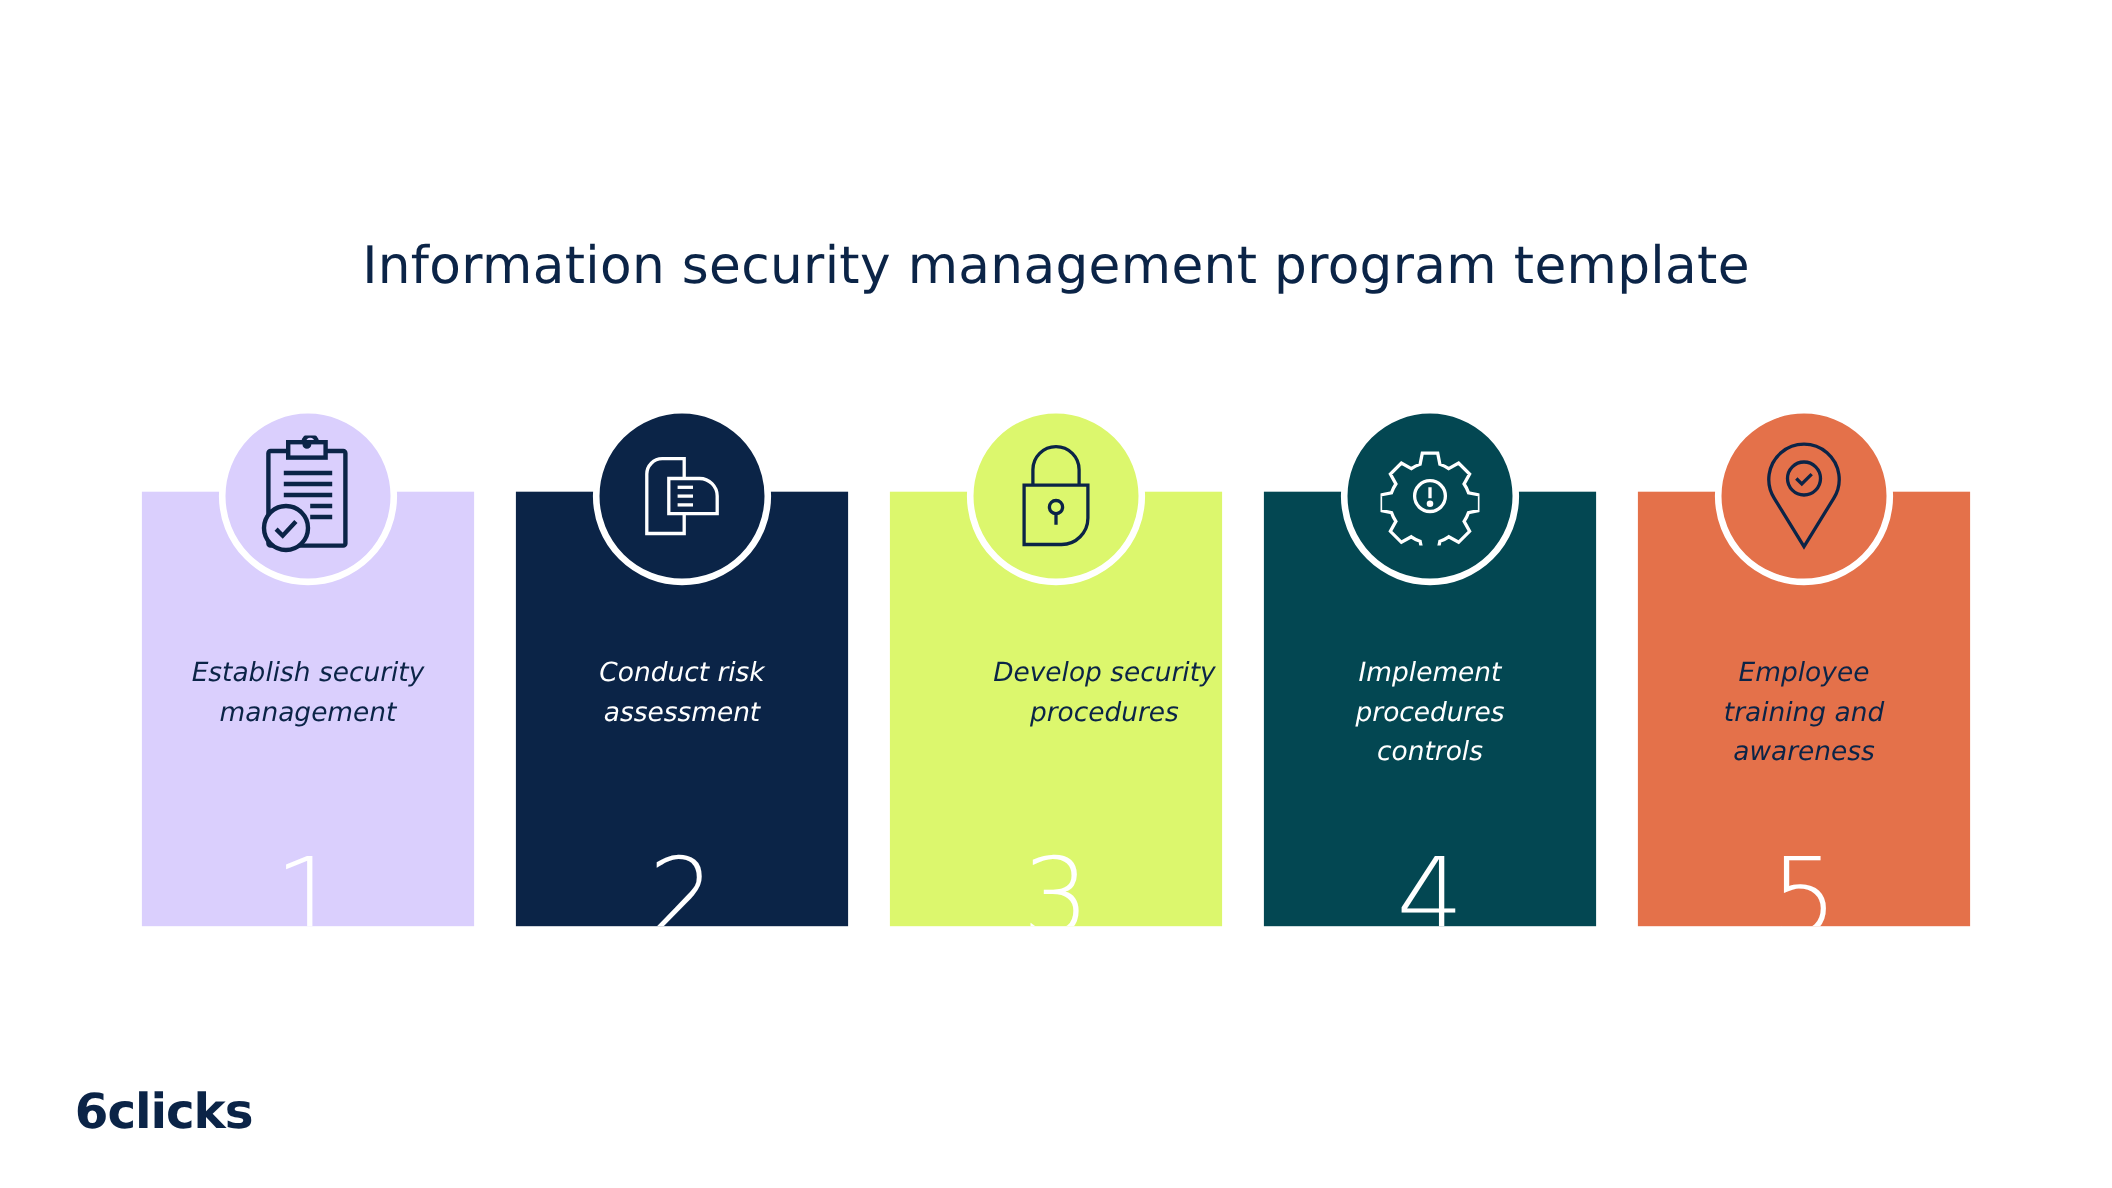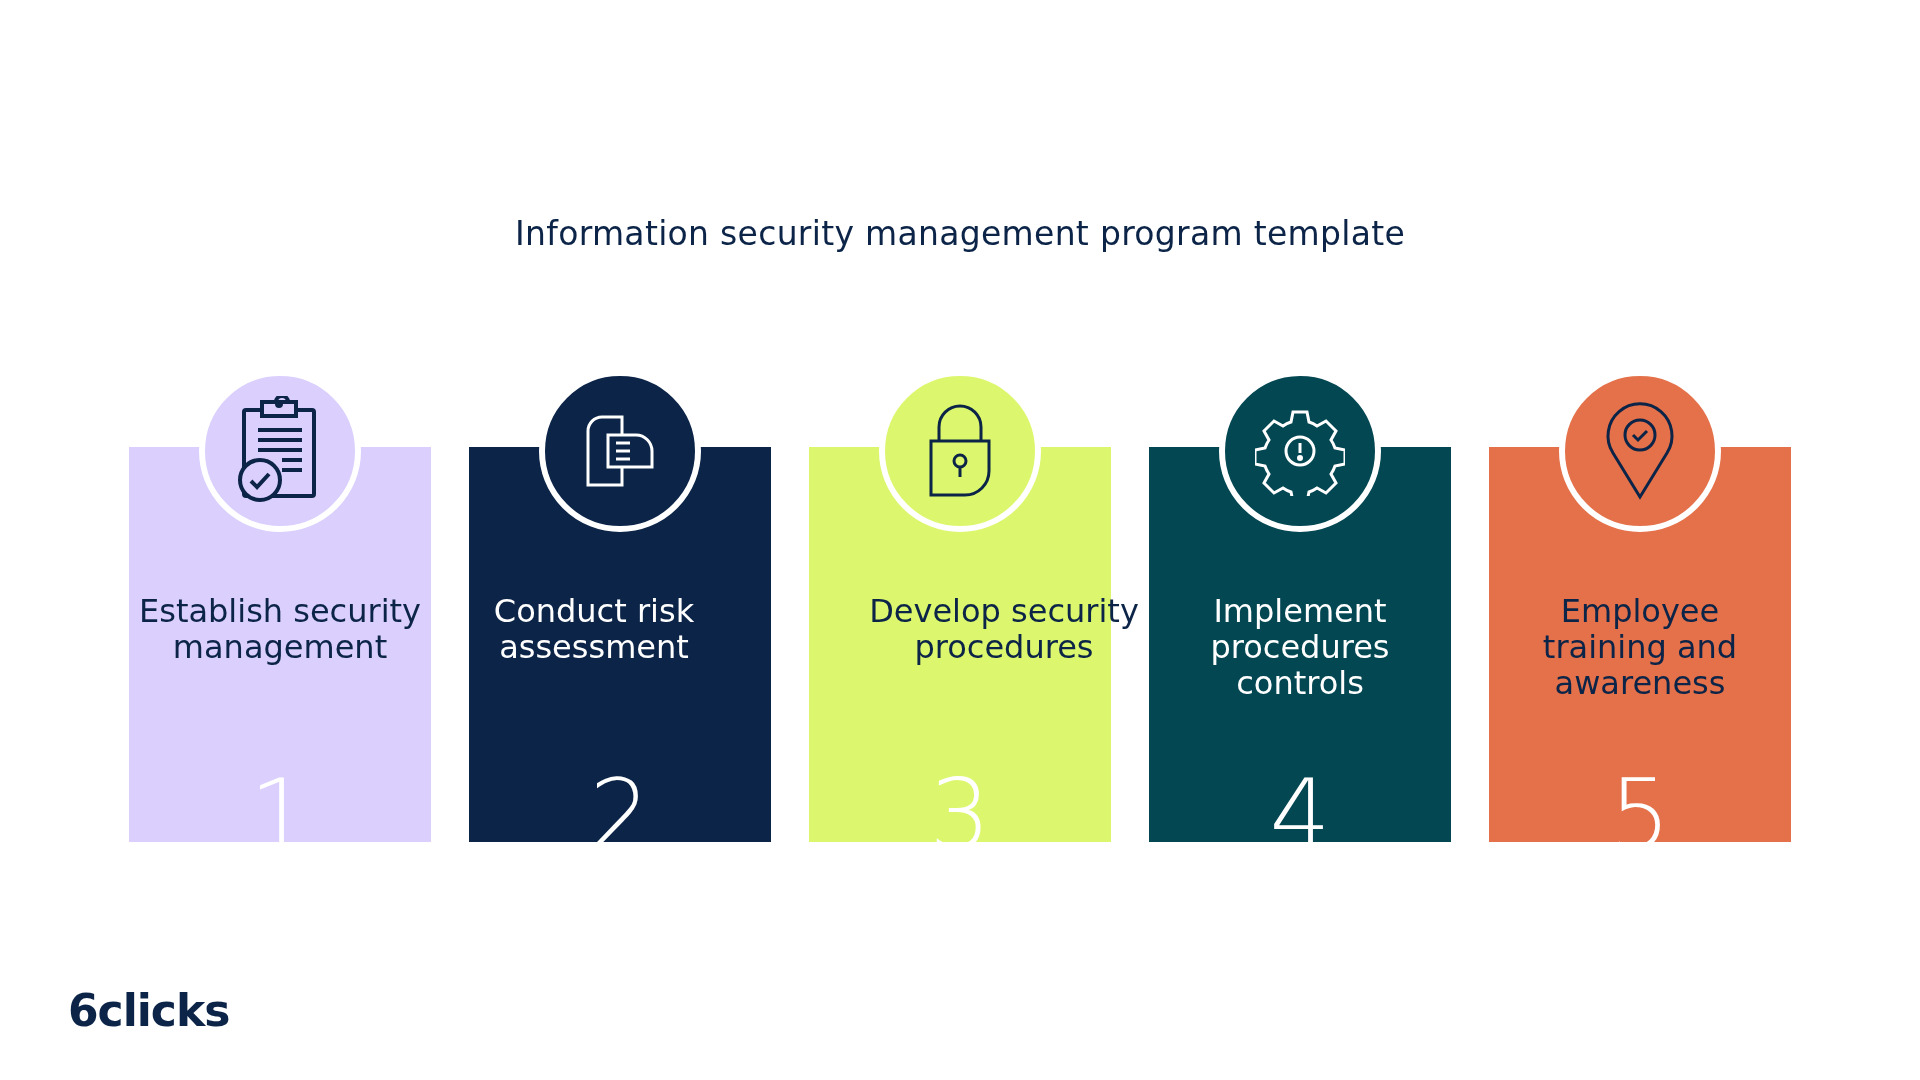--- a/index.html
+++ b/index.html
@@ -2,35 +2,36 @@
 <html><head>
 <meta charset="utf-8">
 <style>
   html, body { margin: 0; padding: 0; }
   body {
     width: 1920px; height: 1080px; background: #ffffff; position: relative; overflow: hidden;
     font-family: "Liberation Sans", "DejaVu Sans", sans-serif;
   }
   .title {
     position: absolute; left: 0; width: 1920px; top: 214px;
-    text-align: center; font-size: 33px; color: #0b2447; letter-spacing: 0.3px;
+    text-align: center; font-size: 47px; color: #0b2447; letter-spacing: 0.3px;
     font-family: "DejaVu Sans", sans-serif; font-weight: normal;
   }
   .card {
     position: absolute; top: 447px; width: 302px; height: 395px; overflow: hidden;
   }
   .circle {
     position: absolute; top: 370px; width: 150px; height: 150px; border-radius: 50%;
     border: 6px solid #ffffff; box-sizing: content-box;
     display: flex; align-items: center; justify-content: center;
   }
   .label {
     position: absolute; top: 593px; width: 302px; text-align: center;
-    font-size: 32px; line-height: 36px;
+    font-size: 24px; line-height: 36px;
     font-family: "DejaVu Sans", sans-serif;
+    font-style: italic;
   }
   .number {
     position: absolute; left: 0; width: 100%; top: 320px; text-align: center;
     font-size: 96px; line-height: 96px; color: #ffffff;
     font-family: "DejaVu Sans", sans-serif; font-weight: 300;
   }
   .logo {
     position: absolute; left: 68px; top: 985px; font-size: 44px; font-weight: bold;
     color: #0b2447; letter-spacing: -1px; font-family: "DejaVu Sans", sans-serif;
   }
@@ -68,21 +69,21 @@
 </div>
 <div class="circle" style="left:539px;background:#0b2447;">
   <svg width="80" height="80" viewBox="0 0 80 80" fill="none" stroke="#ffffff" stroke-width="3">
     <path d="M42 6 H22 a14 14 0 0 0 -14 14 V74 H42 Z"></path>
     <path d="M28 24 H56 a16 16 0 0 1 16 16 V56 H28 Z" fill="#0b2447"></path>
     <line x1="36" y1="32" x2="50" y2="32"></line>
     <line x1="36" y1="40" x2="50" y2="40"></line>
     <line x1="36" y1="48" x2="50" y2="48"></line>
   </svg>
 </div>
-<div class="label" style="left:443px;color:#ffffff;">
+<div class="label" style="left:469px;color:#ffffff;">
   <div>Conduct risk</div>
   <div>assessment</div>
 </div>
 
 <div class="card" style="left:809px;background:#dcf76d;">
   <div class="number">3</div>
 </div>
 <div class="circle" style="left:879px;background:#dcf76d;">
   <svg width="70" height="96" viewBox="0 0 70 96" fill="none" stroke="#0b2447" stroke-width="3">
     <path d="M14 38 V24 a21 21 0 0 1 42 0 V38"></path>

